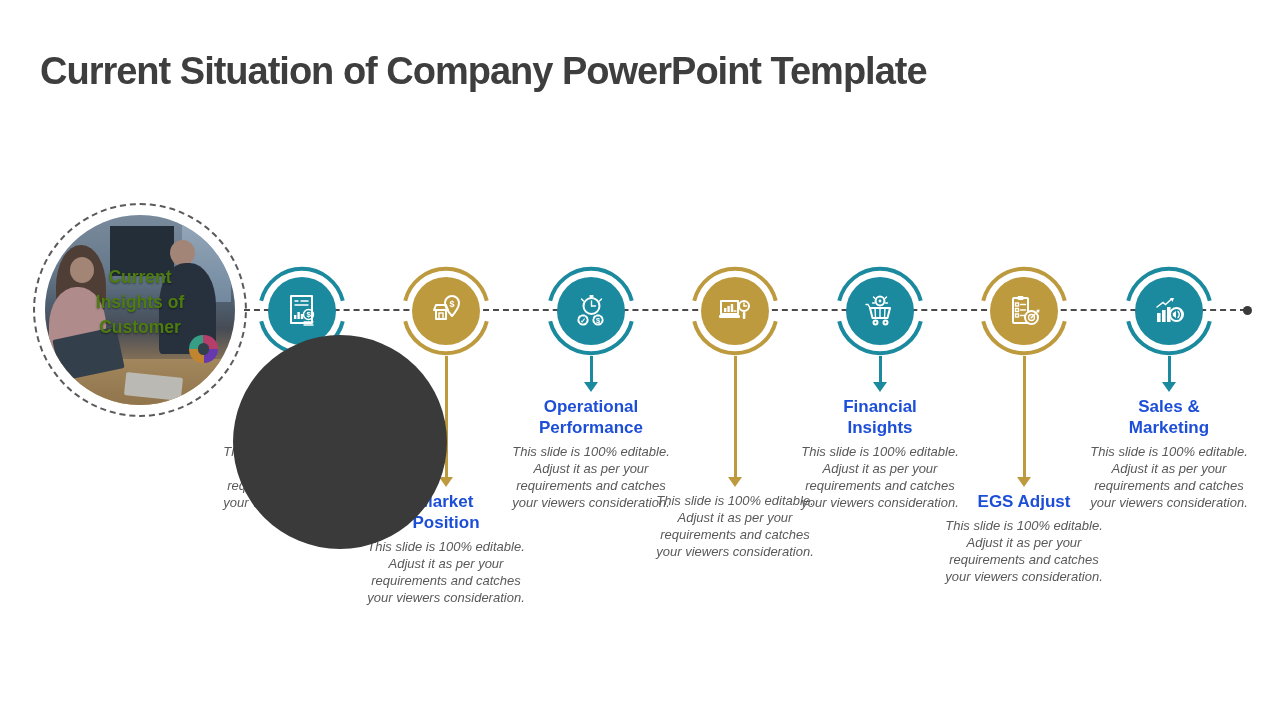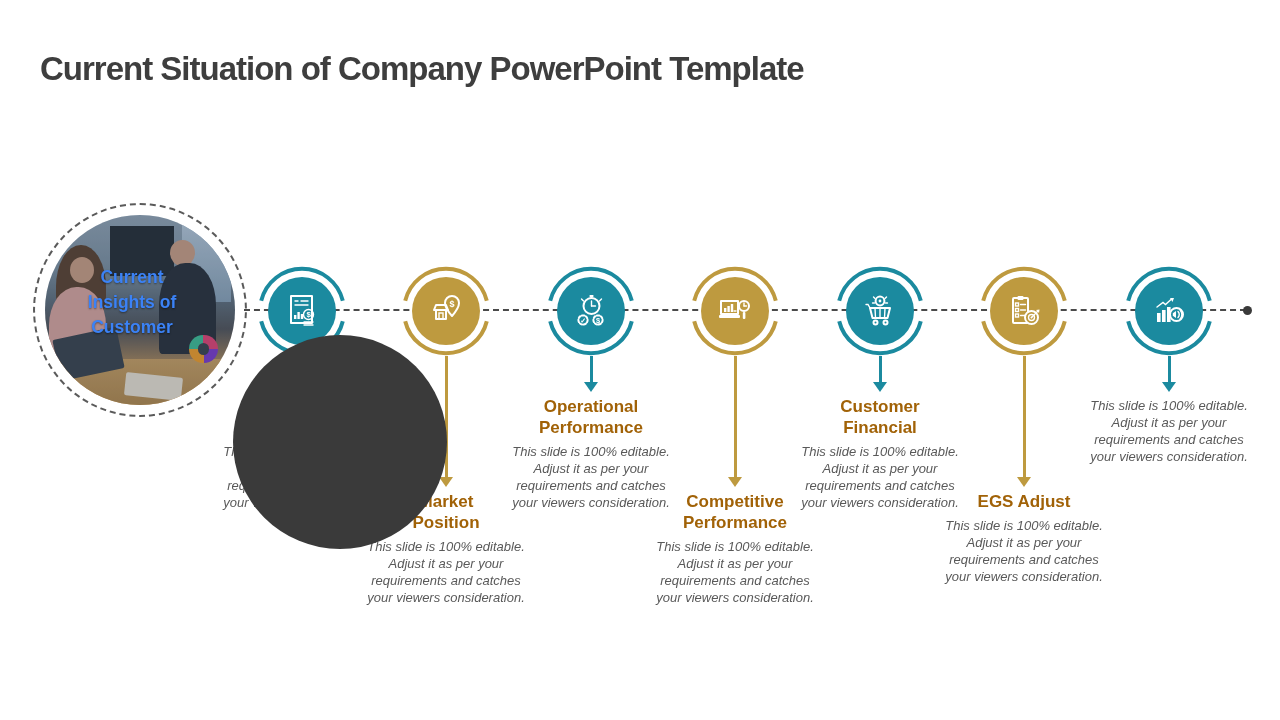--- a/index.html
+++ b/index.html
@@ -3,21 +3,21 @@
 <meta charset="utf-8">
 <style>
   * { margin:0; padding:0; box-sizing:border-box; }
   html,body { width:1280px; height:720px; }
   body {
     position:relative; width:1280px; height:720px; overflow:hidden;
     background:#ffffff; font-family:"Liberation Sans", sans-serif;
   }
   .slide-title{
     position:absolute; left:40px; top:50px; width:1200px;
-    font-size:33px; font-weight:700; letter-spacing:-1px; color:#3e3e3e;
+    font-size:38px; font-weight:700; letter-spacing:-1px; color:#3e3e3e;
     white-space:nowrap;
   }
   
   .timeline-line{
     position:absolute; left:244px; top:309px; width:1002px; height:0;
     border-top:2px dashed #4a4a4a; z-index:1;
   }
   .end-dot{
     position:absolute; width:9px; height:9px; border-radius:50%;
     background:#3a3a3a; z-index:2;
@@ -44,42 +44,42 @@
   .hub-photo .table{ position:absolute; left:-4%; bottom:-2%; width:108%; height:26%; background:linear-gradient(180deg,#c8a269,#b08a52); }
   .hub-photo .laptop{ position:absolute; left:6%; bottom:16%; width:34%; height:22%; background:#3c4754; transform:rotate(-12deg); border-radius:2px; }
   .hub-photo .papers{ position:absolute; left:42%; bottom:4%; width:30%; height:12%; background:#e8e3d8; transform:rotate(6deg); border-radius:2px; }
   .hub-photo .donut{
     position:absolute; right:9%; bottom:22%; width:15%; height:15%; border-radius:50%;
     background:conic-gradient(#e0477a 0 25%, #7b3fd1 25% 50%, #f0a030 50% 75%, #3fbf9b 75% 100%);
   }
   .hub-photo .donut::after{ content:""; position:absolute; left:30%; top:30%; width:40%; height:40%; border-radius:50%; background:#3c4754; }
   .hub-photo .shade{ position:absolute; inset:0; background:rgba(28,38,50,0.22); }
   .hub-label{
-    position:absolute; left:4px; top:62px; width:190px; z-index:4;
-    text-align:center; color:#3b82f6; font-weight:700; font-size:17.5px; line-height:25px;
+    position:absolute; left:12px; top:62px; width:190px; z-index:4;
+    text-align:center; color:#4d7c0f; font-weight:700; font-size:17.5px; line-height:25px;
     text-shadow:0 1px 2px rgba(0,0,0,.45);
   }
   
   .item{ position:absolute; top:266px; width:164px; z-index:2; }
   .item.teal{ color:#1b8a9f; }
   .item.gold{ color:#be9a3f; }
   .ring-wrap{ position:relative; width:90px; height:90px; margin:0 auto; }
   .ring-wrap svg.ring{ position:absolute; inset:0; }
   .ring-wrap svg.glyph{ position:absolute; left:27px; top:27px; }
   .stem{ width:3px; margin:0 auto; background:currentColor; }
   .item.upper .stem{ height:26px; }
   .item.lower .stem{ height:121px; }
   .arrowhead{
     width:0; height:0; margin:0 auto;
     border-left:7px solid transparent; border-right:7px solid transparent;
     border-top:10px solid currentColor;
   }
   .item-label{
     max-width:122px; margin:4px auto 0; text-align:center;
-    font-size:17px; line-height:21px; font-weight:700; color:#a16207;
+    font-size:17px; line-height:21px; font-weight:700; color:#1d4ed8;
   }
   .item-desc{
     width:164px; margin:5px auto 0; text-align:center;
     font-style:italic; font-size:13px; line-height:17px; color:#595959;
   }
   .i1{ left:220px; } .i2{ left:364px; } .i3{ left:509px; } .i4{ left:653px; }
   .i5{ left:798px; } .i6{ left:942px; } .i7{ left:1087px; }
   svg .s{ fill:none; stroke:#ffffff; stroke-width:2; stroke-linecap:round; stroke-linejoin:round; }
   svg .s1{ fill:none; stroke:#ffffff; stroke-width:1.4; stroke-linecap:round; }
   svg .f{ fill:#ffffff; stroke:none; }
@@ -206,21 +206,20 @@
       <line class="s1" x1="17" y1="18" x2="19" y2="18"></line>
       <rect class="f" x="2" y="22" width="21" height="3" rx="1"></rect>
       <circle class="s" cx="27" cy="13" r="5"></circle>
       <line class="s1" x1="27" y1="13" x2="27" y2="10"></line>
       <line class="s1" x1="27" y1="13" x2="29.5" y2="13"></line>
       <rect class="f" x="25.8" y="19" width="2.6" height="7" rx="1"></rect>
     </svg>
   </div>
   <div class="stem"></div>
   <div class="arrowhead"></div>
-  <div class="item-label">Competitive Performance</div>
   <div class="item-desc">This slide is 100% editable. Adjust it as per your requirements and catches your viewers consideration.</div>
 </div>
 
 <div class="item teal upper i5">
   <div class="ring-wrap">
     <svg class="ring" width="90" height="90" viewBox="0 0 90 90">
       <path d="M 4.2 34.8 A 42 42 0 0 1 85.8 34.8" stroke="currentColor" stroke-width="4" fill="none"></path>
       <path d="M 85.8 55.2 A 42 42 0 0 1 4.2 55.2" stroke="currentColor" stroke-width="4" fill="none"></path>
       <circle cx="45" cy="45" r="34" fill="currentColor"></circle>
     </svg>
@@ -235,21 +234,21 @@
       <line class="s1" x1="13" y1="15" x2="13.5" y2="25"></line>
       <line class="s1" x1="18" y1="15" x2="18" y2="25"></line>
       <line class="s1" x1="23" y1="15" x2="22.5" y2="25"></line>
       <path class="s1" d="M8 15 L6 11.5 L4 11.5"></path>
       <circle class="s" cx="13.5" cy="29.5" r="2"></circle>
       <circle class="s" cx="23.5" cy="29.5" r="2"></circle>
     </svg>
   </div>
   <div class="stem"></div>
   <div class="arrowhead"></div>
-  <div class="item-label">Customer Financial</div>
+  <div class="item-label">Financial Insights</div>
   <div class="item-desc">This slide is 100% editable. Adjust it as per your requirements and catches your viewers consideration.</div>
 </div>
 
 <div class="item gold lower i6">
   <div class="ring-wrap">
     <svg class="ring" width="90" height="90" viewBox="0 0 90 90">
       <path d="M 4.2 34.8 A 42 42 0 0 1 85.8 34.8" stroke="currentColor" stroke-width="4" fill="none"></path>
       <path d="M 85.8 55.2 A 42 42 0 0 1 4.2 55.2" stroke="currentColor" stroke-width="4" fill="none"></path>
       <circle cx="45" cy="45" r="34" fill="currentColor"></circle>
     </svg>
@@ -289,14 +288,15 @@
       <path class="s1" d="M6 14 L12 9.5 L14.5 11.5 L20 6.5"></path>
       <path class="f" d="M19 5 L23 5 L21.5 9 Z"></path>
       <circle cx="25.5" cy="21.5" r="6.5" fill="#1b8a9f" stroke="#ffffff" stroke-width="2"></circle>
       <path class="f" d="M21.8 20.2 L25 18 L25 25 L21.8 22.8 Z"></path>
       <path class="s1" d="M27 18.5 a4.2 4.2 0 0 1 0 6"></path>
       <path class="s1" d="M29.2 17.2 a6.4 6.4 0 0 1 0 8.6"></path>
     </svg>
   </div>
   <div class="stem"></div>
   <div class="arrowhead"></div>
+  <div class="item-label">Sales &amp; Marketing</div>
   <div class="item-desc">This slide is 100% editable. Adjust it as per your requirements and catches your viewers consideration.</div>
 </div>
 
 </body></html>

